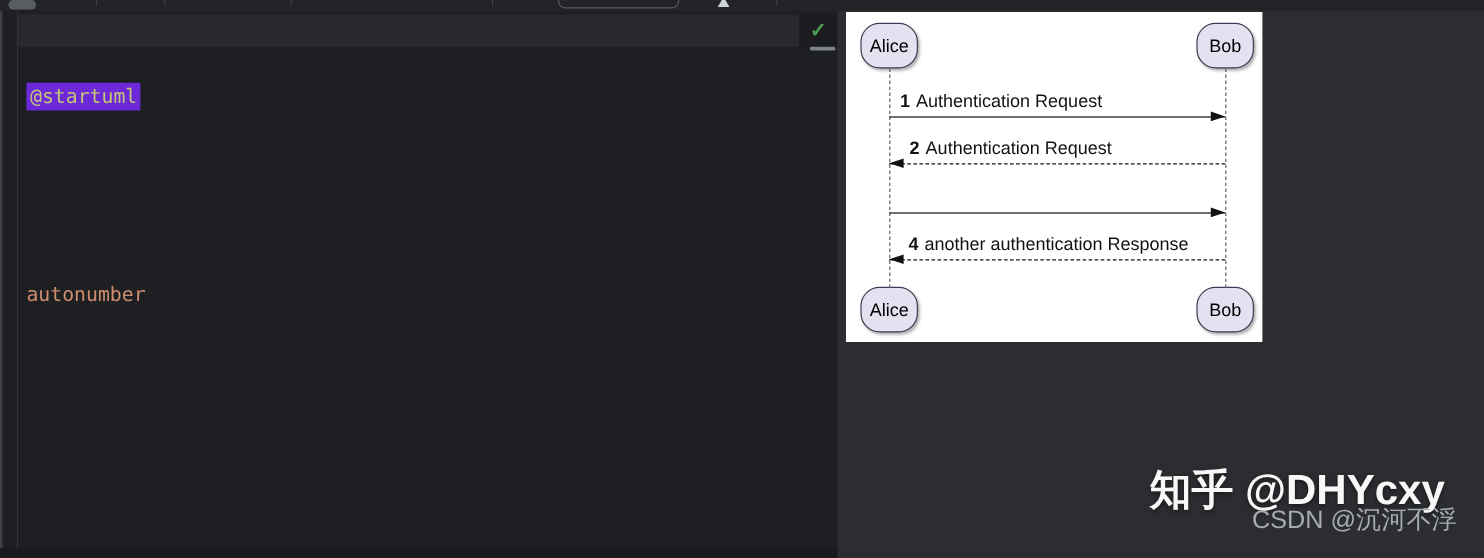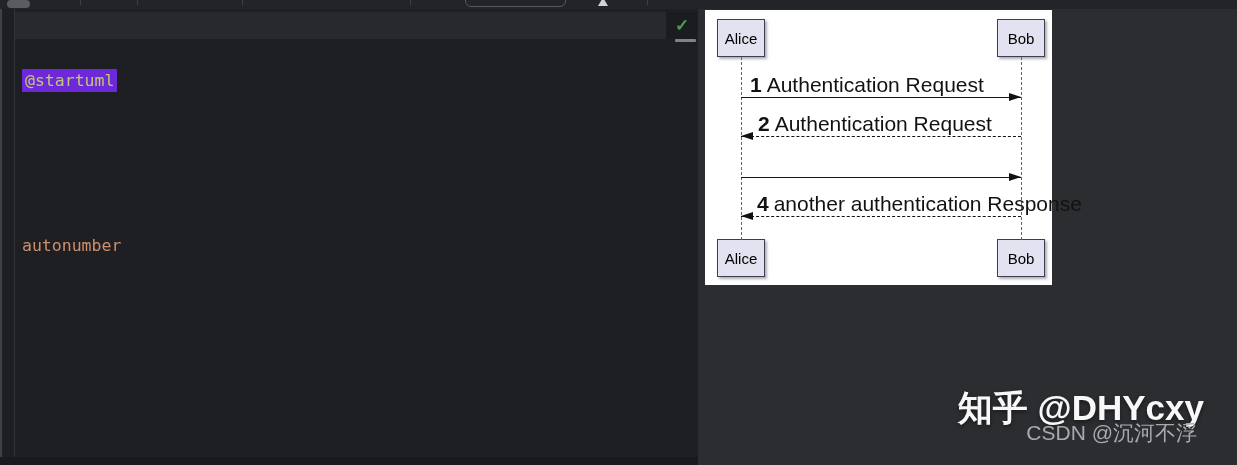--- a/index.html
+++ b/index.html
@@ -35,40 +35,40 @@
   #inspect-box { position:absolute; left:666px; top:2.5px; width:32px; height:27.5px; background:#1b1c1f; display:flex; align-items:center; justify-content:center; }
   #check { color:#4f9a55; font-size:17px; font-weight:bold; line-height:1; }
   #scroll-mark { position:absolute; left:675px; top:29.5px; width:21px; height:3px; background:#7e838a; border-radius:1px; }
   #bottom-strip { position:absolute; left:0; top:448px; width:698px; height:8px; background:#191a1d; }
 
   
   #preview-pane { position:absolute; left:698px; top:9px; width:539px; height:456px; background:#2b2d30; }
   #panel { position:absolute; left:7px; top:1px; width:347px; height:275px; background:#ffffff; }
   .pbox {
     position:absolute; width:48px; height:38px; background:#e2e2f0;
-    border:1px solid #3d3d56; border-radius:0;
+    border:1px solid #3d3d56; border-radius:16px;
     display:flex; align-items:center; justify-content:center;
     font-size:15px; color:#000; box-shadow:1.5px 2px 2.5px rgba(110,110,110,.55);
   }
   .lifeline { position:absolute; width:0; top:47px; height:183px; border-left:1px dashed #62626a; }
   .mline { position:absolute; left:36px; width:280px; height:0; }
   .mline.solid { border-top:1.6px solid #141414; }
   .mline.dashed { border-top:1.6px dashed #141414; }
-  .mlabel { position:absolute; font-size:21px; color:#121212; white-space:nowrap; line-height:18px; }
+  .mlabel { position:absolute; font-size:15px; color:#121212; white-space:nowrap; line-height:18px; }
   .mlabel b { font-weight:bold; margin-right:5px; }
   .arr { position:absolute; width:0; height:0; border-top:4.5px solid transparent; border-bottom:4.5px solid transparent; }
   .arr.r { border-left:12px solid #111; left:304px; }
   .arr.l { border-right:12px solid #111; left:36px; }
 
   
   #wm-zhihu {
     position:absolute; right:33px; top:385px; font-size:35px; font-weight:bold;
     color:#f8f8f8; text-shadow:0 2px 4px rgba(0,0,0,.45); white-space:nowrap;
   }
-  #wm-csdn { position:absolute; right:40px; top:419px; font-size:21px; color:#a7abb0; white-space:nowrap; }
+  #wm-csdn { position:absolute; right:23px; top:419px; font-size:21px; color:#a7abb0; white-space:nowrap; }
 </style>
 </head>
 <body>
 
 <div id="stage">
 
   <div id="top-strip">
     <div class="tab-stub"></div>
     <div class="tb-div" style="left:80px"></div>
     <div class="tb-div" style="left:137px"></div>

